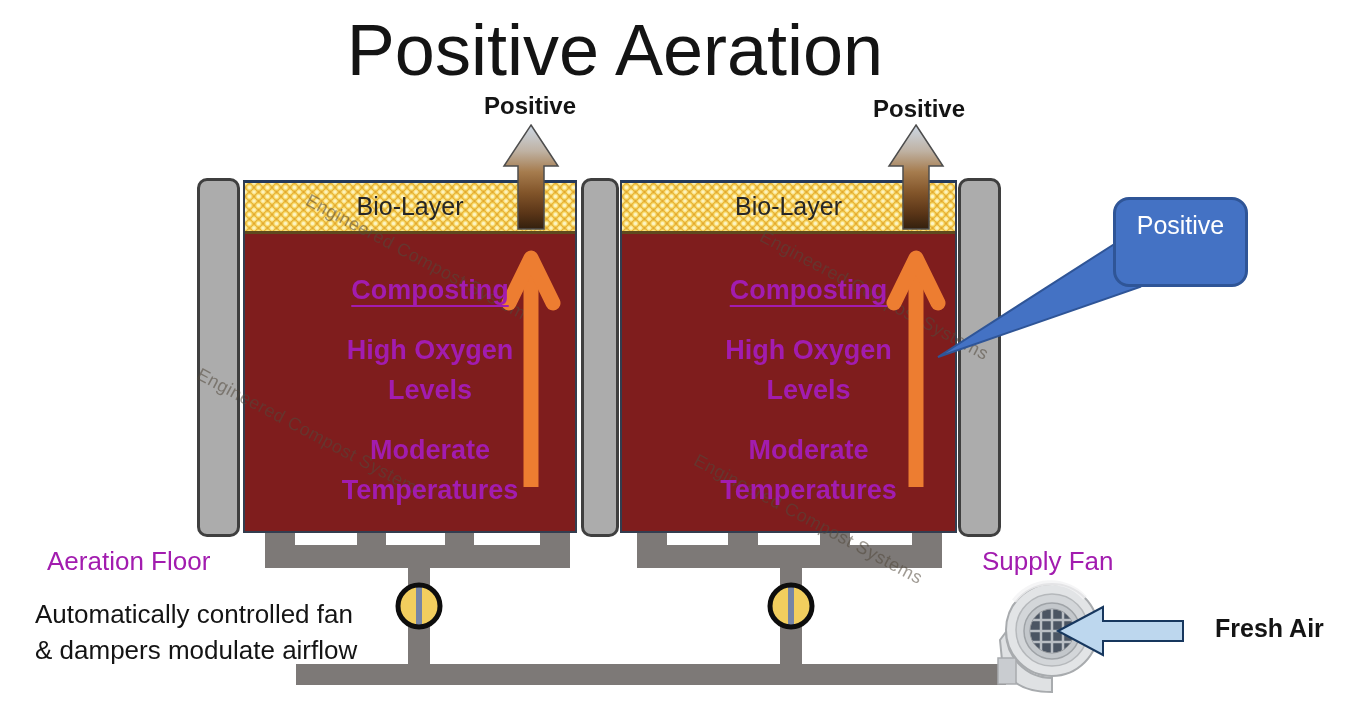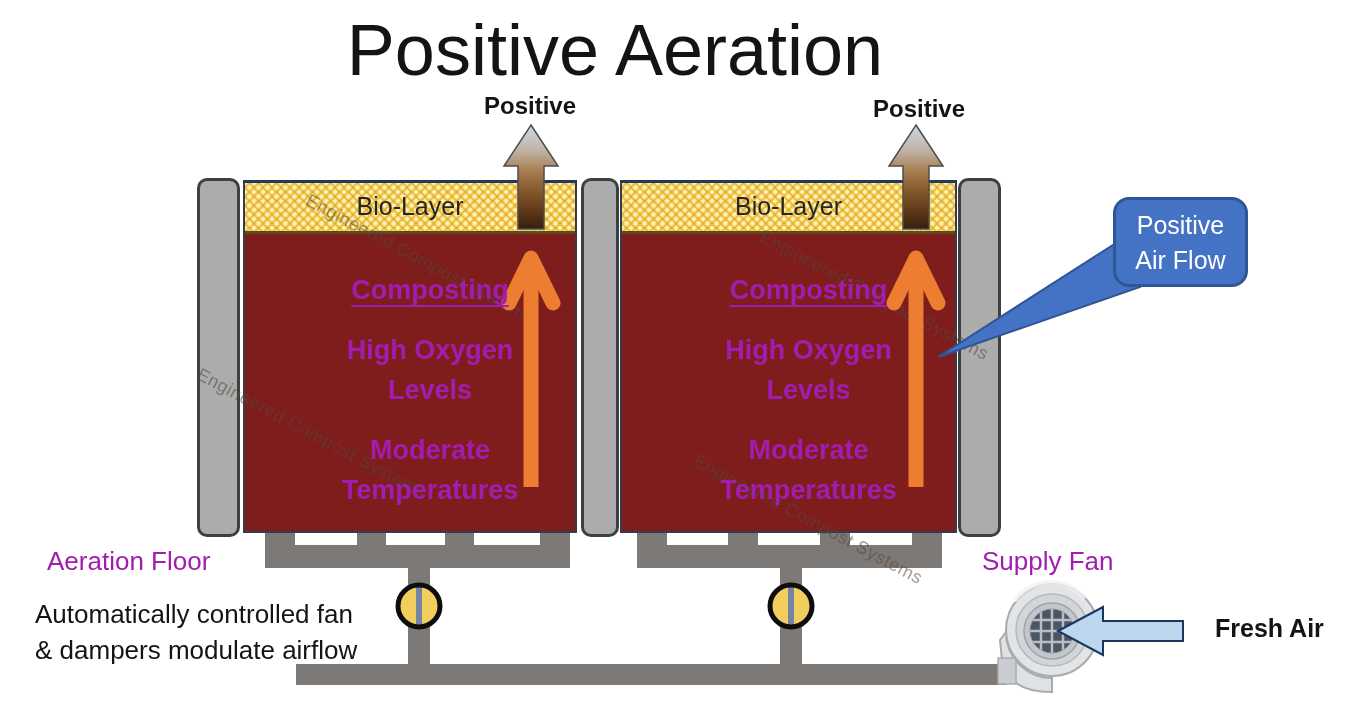--- a/index.html
+++ b/index.html
@@ -153,21 +153,20 @@
         <line x1="1030" y1="642" x2="1074" y2="642"></line>
       </g>
       <path d="M 1014,601 A 46,46 0 0 1 1085,598" fill="none" stroke="#f2f3f4" stroke-width="5" opacity="0.8"></path>
     </g>
 
     <polygon points="1058,631 1103,607 1103,621 1183,621 1183,641 1103,641 1103,655" fill="#bdd7ee" stroke="#17375e" stroke-width="2"></polygon>
   </svg>
 
   <div class="abs callout">
     <div>Positive</div>
-    <div>Air Flow</div>
   </div>
 
   <div class="abs title" style="z-index:5;">Positive Aeration</div>
   <div class="abs pos-label" style="left:530px;top:92px;z-index:5;">Positive</div>
   <div class="abs pos-label" style="left:919px;top:95px;z-index:5;">Positive</div>
 
   <div class="abs plain-label" style="left:47px;top:546px;z-index:5;">Aeration Floor</div>
   <div class="abs plain-label" style="left:982px;top:546px;z-index:5;">Supply Fan</div>
   <div class="abs note" style="left:35px;top:596px;z-index:5;">
     <div>Automatically controlled fan</div>

